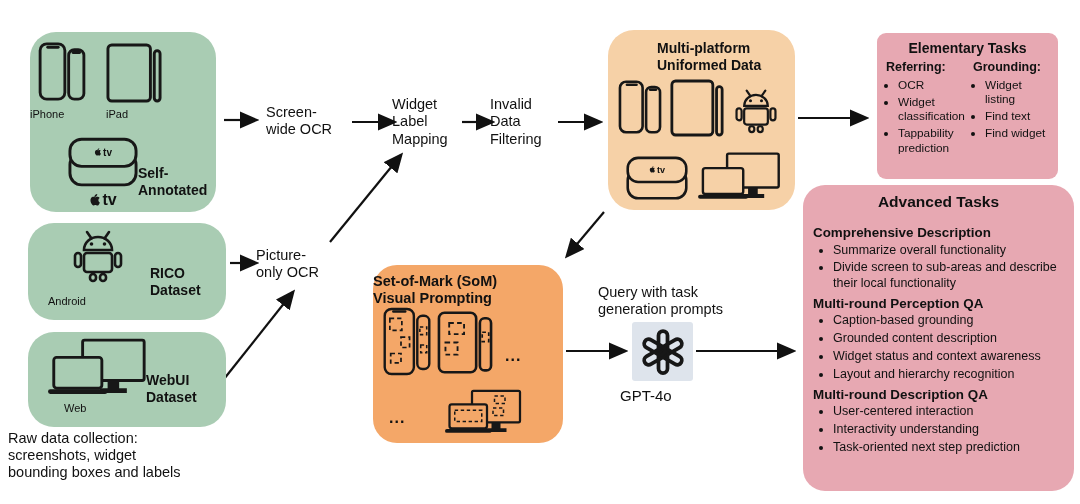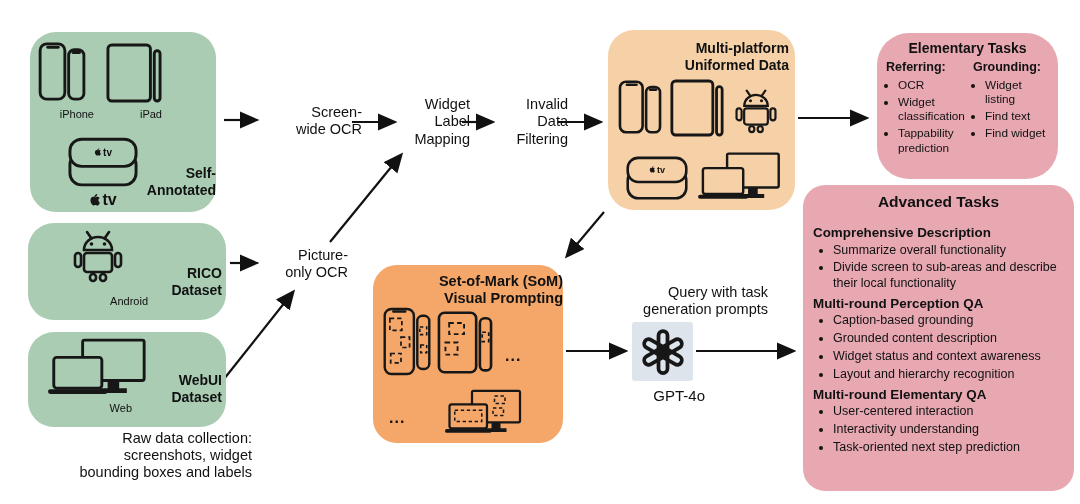--- a/index.html
+++ b/index.html
@@ -1,19 +1,19 @@
 <!DOCTYPE html>
 <html style="--source_green: #a9ccb3; --uniform_peach: #f6d1a7; --som_orange: #f4a768; --task_pink: #e7a8b2; --gpt_badge_bg: #dee4ec; --arrow: #111111;"><head>
 <meta charset="utf-8">
 <style>
   html,body{margin:0;padding:0;background:#fff;}
   #canvas{position:relative;width:1080px;height:504px;background:#fff;overflow:hidden;
           font-family:"Liberation Sans",sans-serif;color:#111;}
   .abs{position:absolute;}
-  .center{text-align:right;}
+  .center{text-align:left;}
   .preline{white-space:pre-line;}
   svg.icon{display:block;color:#171717;}
 
   
   .panel{position:absolute;border-radius:26px;}
   .green{background:var(--source_green,#a9ccb3);--bg:var(--source_green,#a9ccb3);}
   .peach{background:var(--uniform_peach,#f6d1a7);--bg:var(--uniform_peach,#f6d1a7);}
   .orange{background:var(--som_orange,#f4a768);--bg:var(--som_orange,#f4a768);}
   .pink{background:var(--task_pink,#e7a8b2);--bg:var(--task_pink,#e7a8b2);}
 
@@ -273,21 +273,21 @@
 
   <div class="abs pipelabel center preline" style="left:598px;top:284px;width:170px;font-size:14.5px">Query with task
 generation prompts</div>
   <div id="gpt-badge" class="abs" style="left:632px;top:322px;width:61px;height:59px">
     <svg class="icon" width="48" height="48">
         <use href="#sym-openai"></use>
       </svg>
   </div>
   <div class="abs center" style="left:620px;top:387px;width:85px;font-size:15px">GPT-4o</div>
 
-  <div id="box-elem" class="task-box pink" style="left:877px;top:33px;width:181px;height:146px;border-radius:32px;">
+  <div id="box-elem" class="task-box pink" style="left:877px;top:33px;width:181px;height:146px;border-radius:9px;">
     <div class="task-title">Elementary Tasks</div>
     <div class="abs" style="left:9px;top:27px;width:85px">
       <div class="col-header">Referring:</div>
       <ul>
         <li>OCR</li>
         <li>Widget classification</li>
         <li>Tappability prediction</li>
       </ul>
     </div>
     <div class="abs" style="left:96px;top:27px;width:82px">
@@ -307,21 +307,21 @@
       <li>Summarize overall functionality</li>
       <li>Divide screen to sub-areas and describe their local functionality</li>
     </ul>
     <div class="adv-header">Multi-round Perception QA</div>
     <ul>
       <li>Caption-based grounding</li>
       <li>Grounded content description</li>
       <li>Widget status and context awareness</li>
       <li>Layout and hierarchy recognition</li>
     </ul>
-    <div class="adv-header">Multi-round Elementary QA</div>
+    <div class="adv-header">Multi-round Description QA</div>
     <ul>
       <li>User-centered interaction</li>
       <li>Interactivity understanding</li>
       <li>Task-oriented next step prediction</li>
     </ul>
   </div>
 
 </div>
 
 </body></html>

